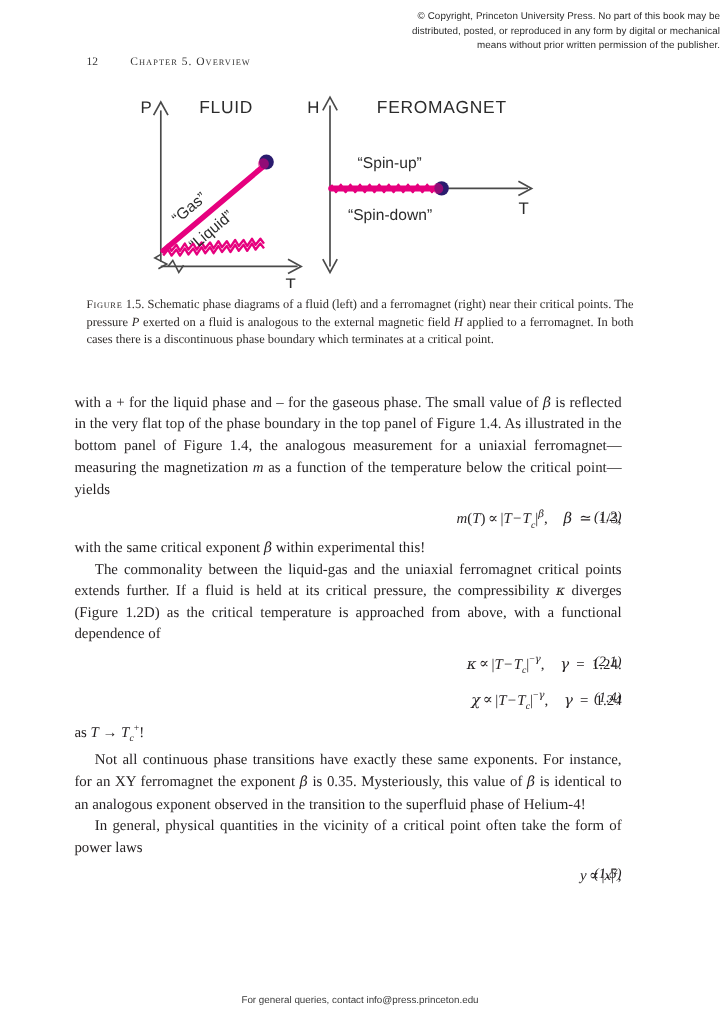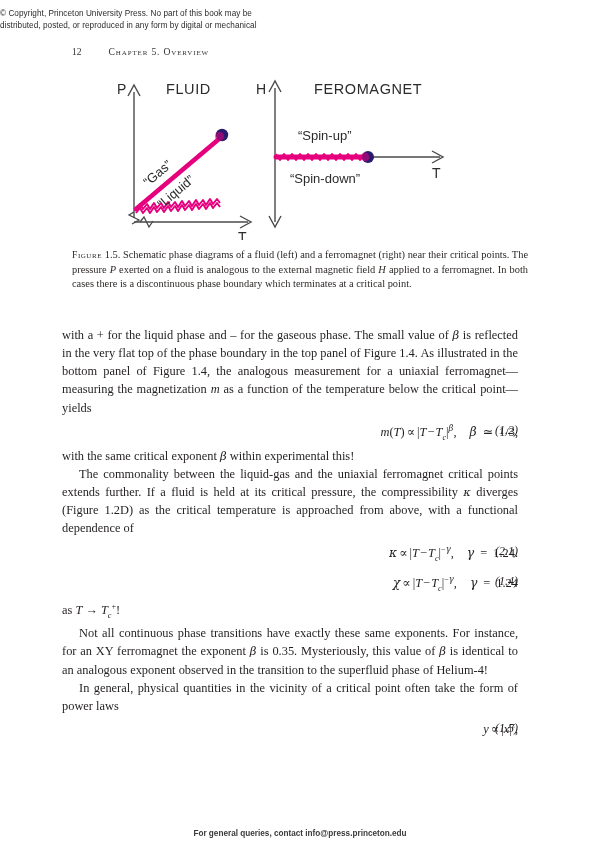--- a/index.html
+++ b/index.html
@@ -15,21 +15,21 @@
     color: #231f20;
     overflow: hidden;
   }
 
   
   .copyright {
     position: absolute;
     top: 8px;
     left: 0;
     width: 600px;
-    text-align: left;
+    text-align: right;
     font-family: "Liberation Sans", sans-serif;
     font-size: 8.2px;
     line-height: 12.2px;
     color: #2b2b2b;
     letter-spacing: 0.05px;
   }
   .copyright div { white-space: nowrap; }
 
   
   .runhead {
@@ -122,29 +122,29 @@
   
   .footer {
     position: absolute;
     top: 829px;
     left: 0;
     width: 600px;
     text-align: center;
     font-family: "Liberation Sans", sans-serif;
     font-size: 8.2px;
     color: #3a3a3a;
-    font-weight: bold;
   }
 </style>
 </head>
 <body>
 
 <div class="copyright">
   <div>© Copyright, Princeton University Press. No part of this book may be</div>
   <div>distributed, posted, or reproduced in any form by digital or mechanical</div>
+  <div>means without prior written permission of the publisher.</div>
 </div>
 
 <div class="runhead">
   <span class="folio">12</span><span class="sc">Chapter 5. Overview</span>
 </div>
 
 <div class="figure-area">
   <svg class="figure-svg" width="460" height="170" viewBox="0 0 460 170">
     <defs>
 

